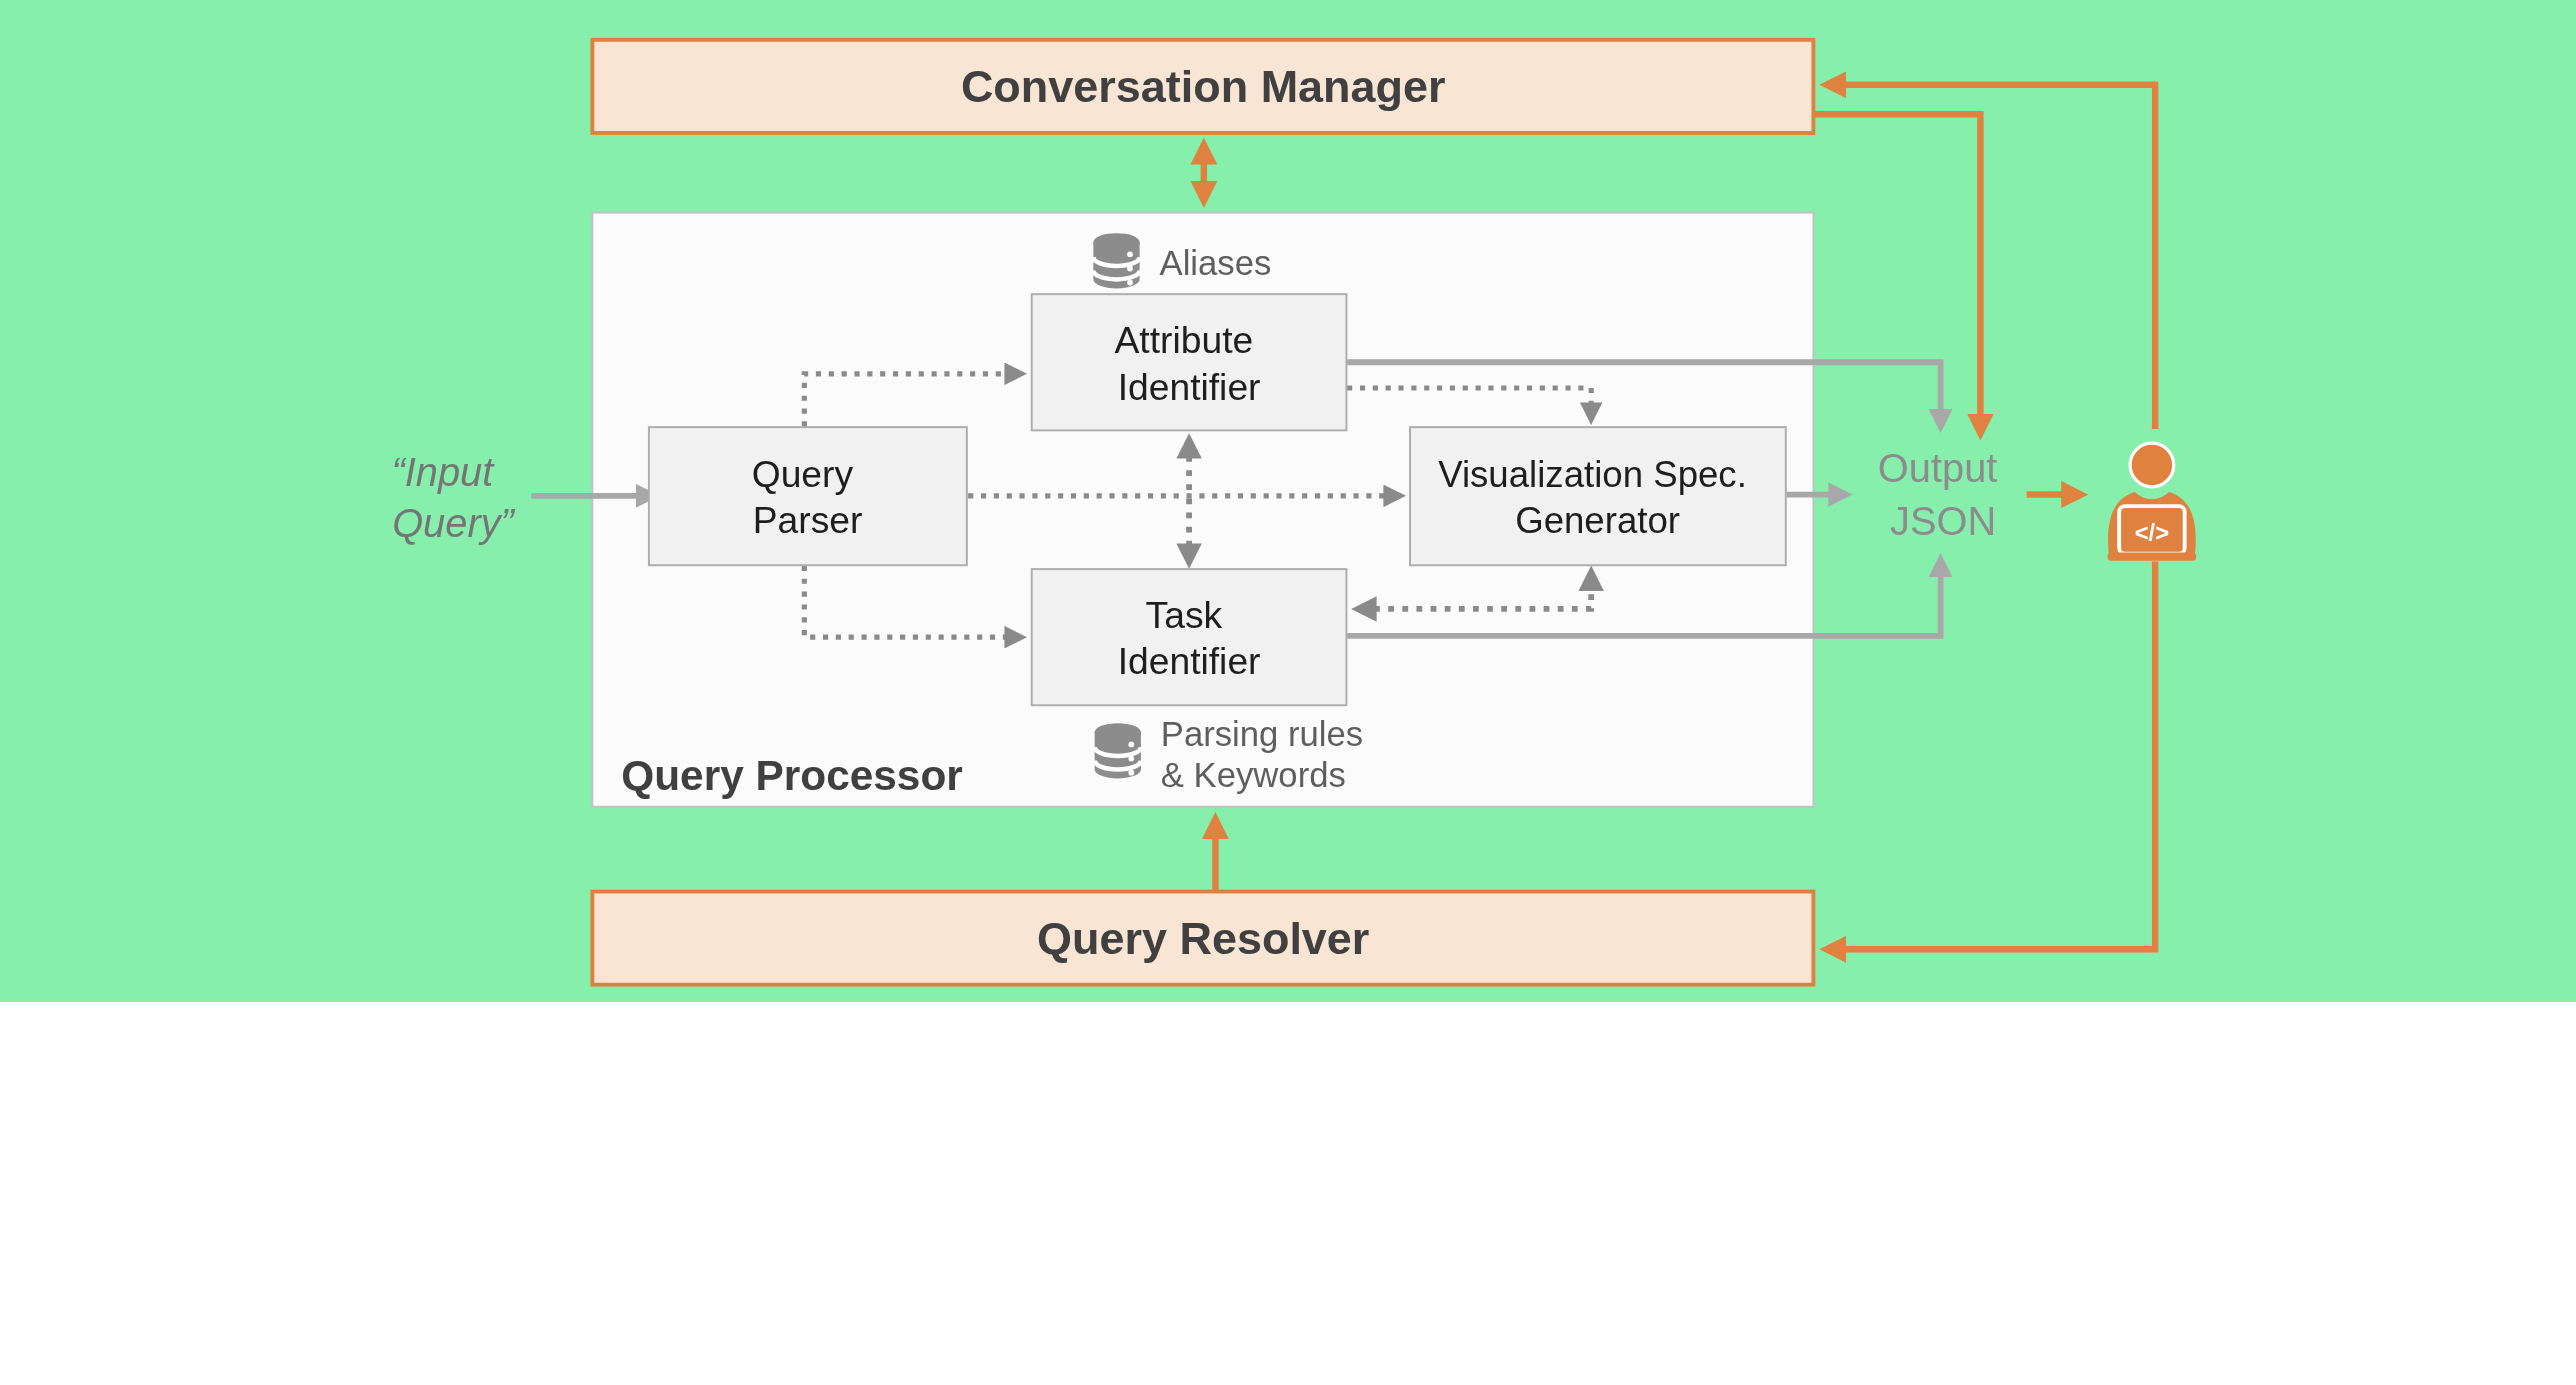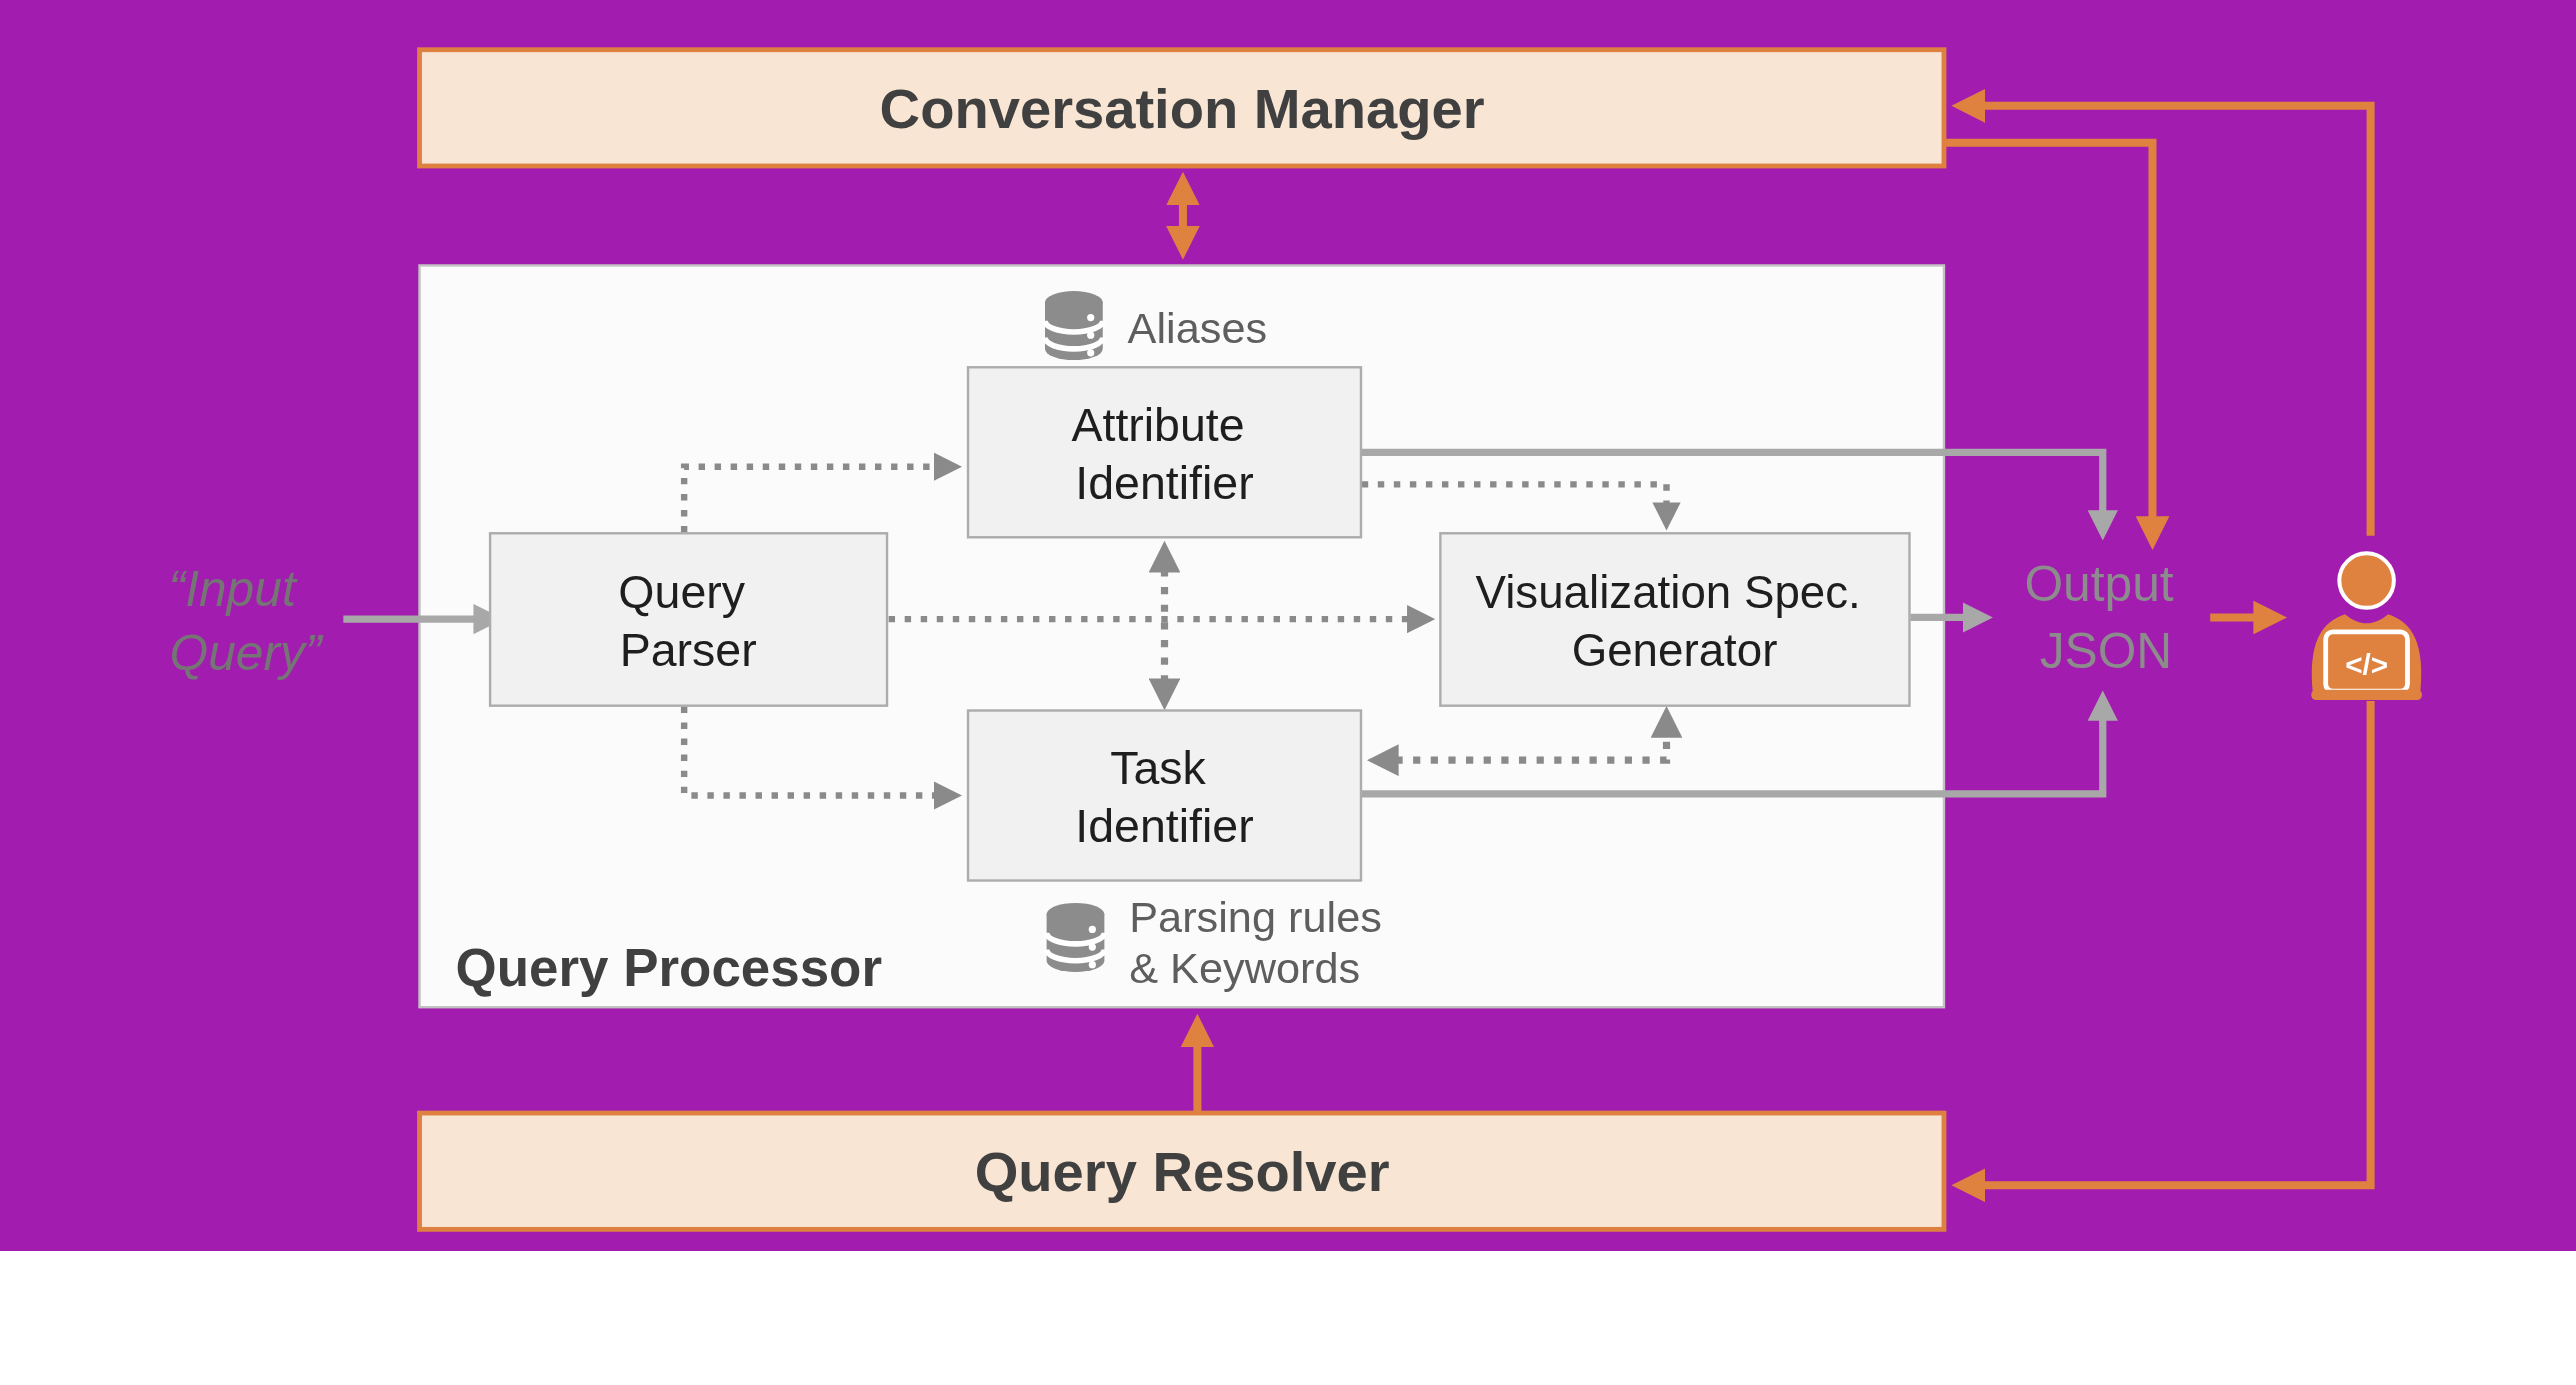--- a/index.html
+++ b/index.html
@@ -1,20 +1,20 @@
 <!DOCTYPE html>
 <html style="font-size:14px"><head>
 <meta charset="utf-8">
 <style>
   html, body { margin: 0; padding: 0; background: #ffffff; }
   .stage {
     position: relative;
     width: 2576px;
-    height: 1251px;
-    background: #a21caf;
+    height: 1002px;
+    background: #86efac;
     font-family: "Liberation Sans", sans-serif;
   }
   svg { display: block; width: 100%; height: 100%; }
 
   .hdr-text   { font-family: "Liberation Sans", sans-serif; font-weight: bold; fill: #404040; }
   .node-text  { font-family: "Liberation Sans", sans-serif; fill: #1e1e1e; }
   .store-text { font-family: "Liberation Sans", sans-serif; fill: #5e5e5e; }
   .io-text    { font-family: "Liberation Sans", sans-serif; fill: #8c8c8c; }
   .in-text    { font-family: "Liberation Sans", sans-serif; font-style: italic; fill: #757575; }
 

